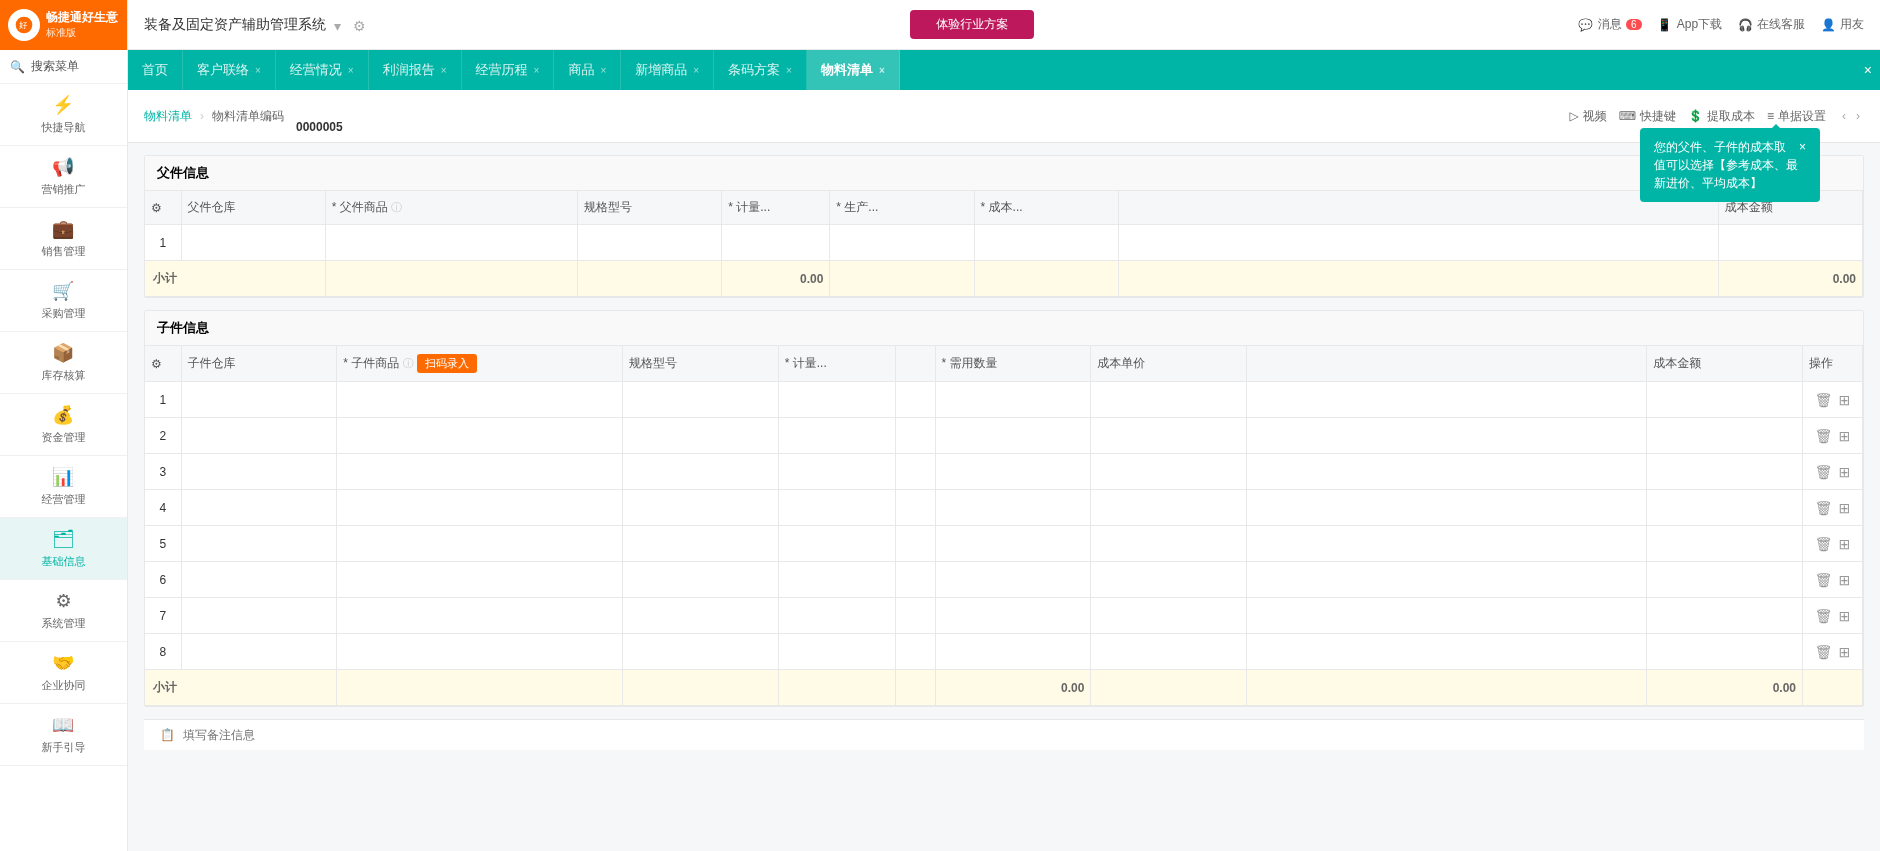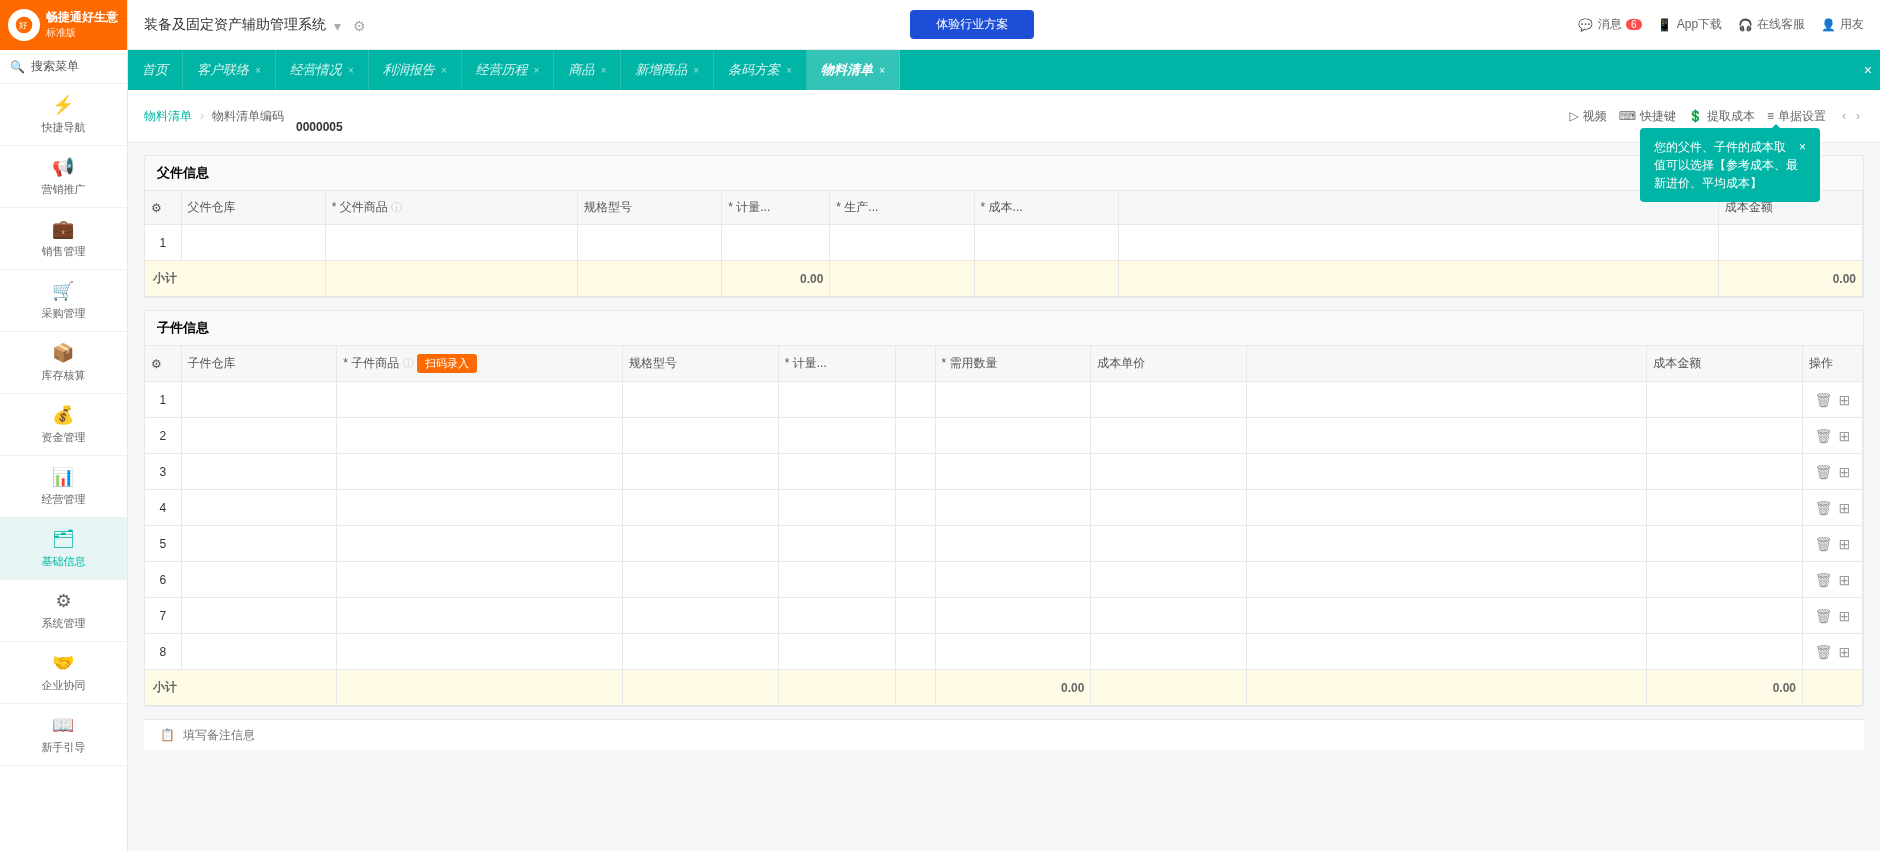--- a/index.html
+++ b/index.html
@@ -91,21 +91,21 @@
       display: flex;
       align-items: flex-end;
       gap: 8px;
     }
     .top-right {
       display: flex;
       align-items: center;
       gap: 16px;
     }
     .top-btn {
-      background: #1d4ed8;
+      background: #be185d;
       color: #fff;
       border: none;
       border-radius: 4px;
       padding: 6px 26px;
       cursor: pointer;
       font-size: 12px;
     }
     .top-action {
       display: flex;
       align-items: center;
@@ -137,21 +137,20 @@
       display: flex;
       align-items: center;
       padding: 0 14px;
       color: rgba(255,255,255,0.85);
       cursor: pointer;
       font-size: 13px;
       white-space: nowrap;
       gap: 6px;
       border-right: 1px solid rgba(255,255,255,0.15);
       flex-shrink: 0;
-      font-style: italic;
     }
     .tab-item.active { background: rgba(255,255,255,0.2); color: #fff; font-weight: bold; }
     .tab-close { font-size: 10px; opacity: 0.7; }
     .tab-bar-end { margin-left: auto; display: flex; align-items: center; padding: 0 8px; color: #fff; }
 
     
     .page-header {
       background: #fff;
       padding: 8px 16px;
       display: flex;

